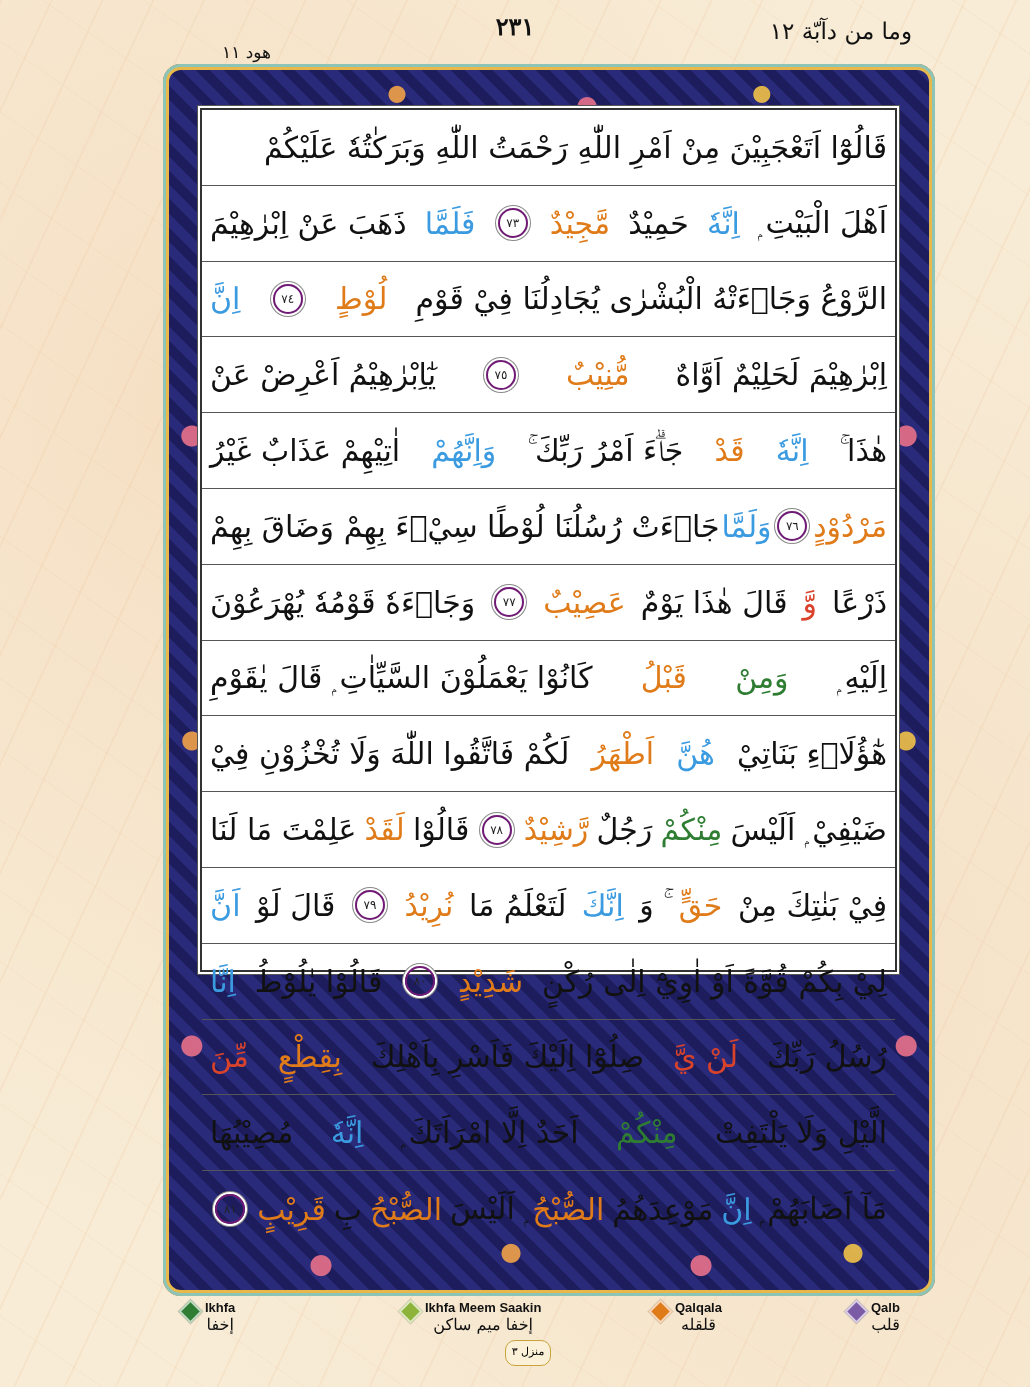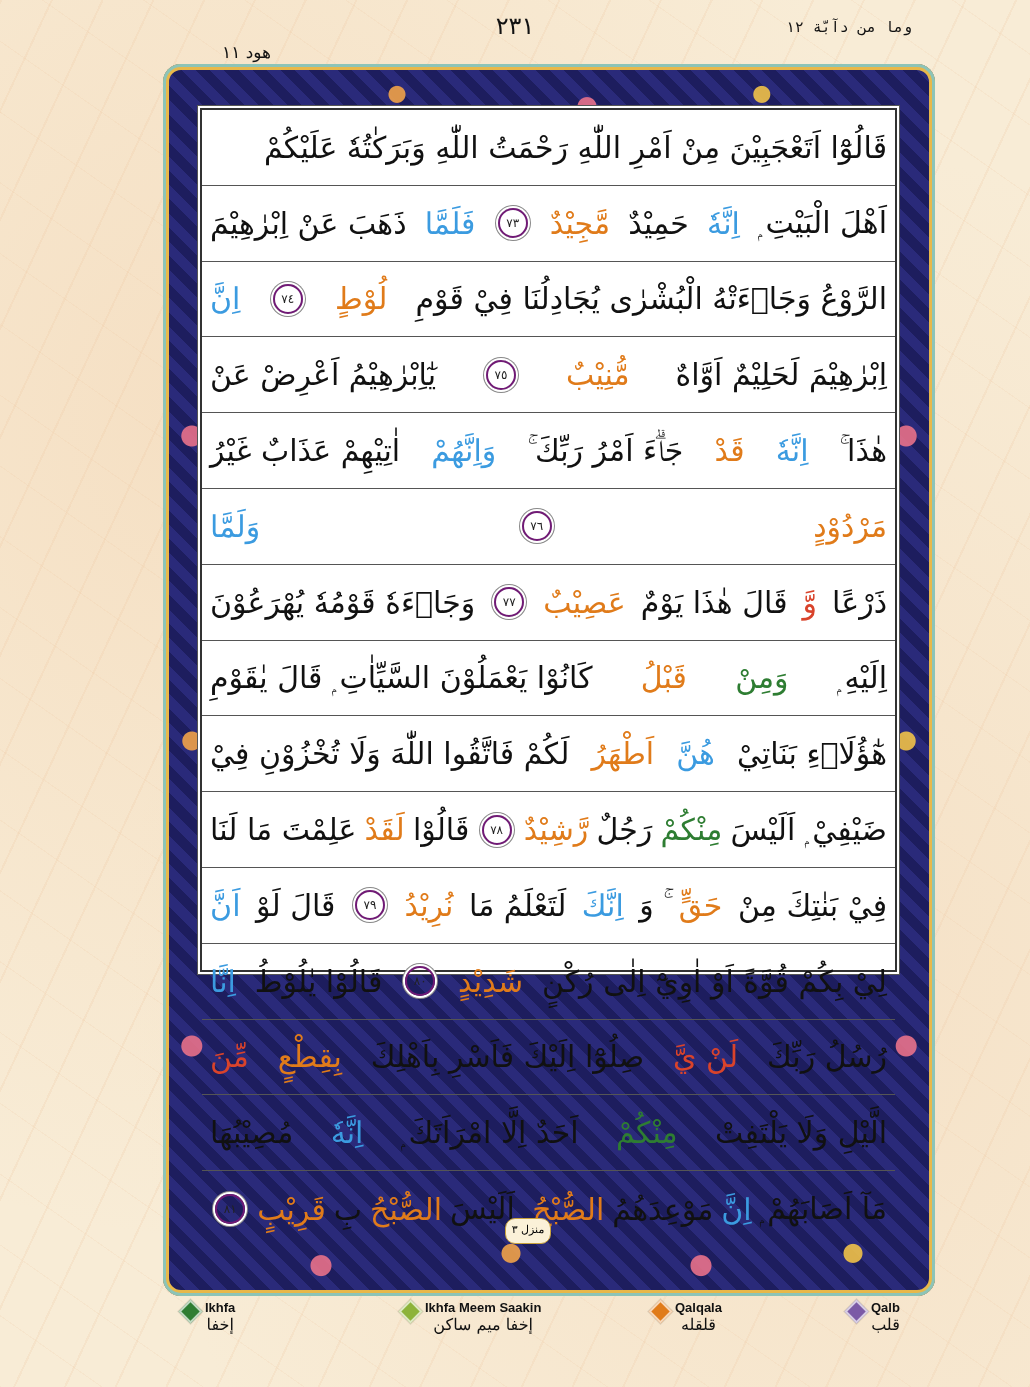--- a/index.html
+++ b/index.html
@@ -8,22 +8,22 @@
     background:#f8ecd6;
     background-image:
       radial-gradient(ellipse at 20% 30%, rgba(240,200,160,0.35), transparent 60%),
       radial-gradient(ellipse at 80% 70%, rgba(240,205,170,0.35), transparent 60%),
       repeating-linear-gradient(115deg, rgba(235,190,150,0.18) 0 2px, transparent 2px 46px),
       repeating-linear-gradient(35deg, rgba(235,190,150,0.14) 0 1px, transparent 1px 58px);
     font-family:"DejaVu Sans", sans-serif;
   }
   .hdr { position:absolute; top:18px; height:40px; font-family:"DejaVu Serif", serif; color:#111; }
   .hdr-left { left:222px; font-size:17px; direction:rtl;margin-top:24px; }
-  .hdr-center { left:0; right:0; text-align:center; font-size:24px; font-weight:normal; top:12px; }
-  .hdr-right { right:118px; font-size:15px; direction:rtl;font-family:Liberation Mono, monospace; }
+  .hdr-center { left:0; right:0; text-align:center; font-size:24px; font-weight:bold; top:12px; }
+  .hdr-right { right:118px; font-size:23px; direction:rtl; }
 
   .frame {
     position:absolute; left:163px; top:64px; width:772px; height:1232px;
     border-radius:18px;
     background:
       repeating-linear-gradient(45deg, #2a2a7a 0 10px, #1d1d5e 10px 20px);
     box-shadow: 0 0 0 3px #8cc4b8 inset, 0 0 0 6px #e8b84a inset;
   }
   .frame::before {
     content:""; position:absolute; inset:6px; border-radius:14px;
@@ -63,21 +63,21 @@
   .c-ghunna { color:#3b9be0;font-family:Liberation Serif, serif; }
   .c-red { color:#d9432b; }
   .ayah {
     display:inline-flex; align-items:center; justify-content:center;
     width:26px; height:26px; border-radius:50%;
     border:2px solid #701a75; font-size:12px; color:#222;
     box-shadow:0 0 0 2px #fff, 0 0 0 3px #888;
     direction:ltr; font-family:"DejaVu Sans", sans-serif; margin:0 4px;
   }
   .manzil {
-    position:absolute; left:505px; top:1218px; width:44px; height:24px;
+    position:absolute; left:505px; top:1340px; width:44px; height:24px;
     background:#fbf1d8; border:1.5px solid #c9a23c; border-radius:10px;
     font-size:11px; text-align:center; line-height:22px; font-family:"DejaVu Serif", serif;
     direction:rtl;
   }
   .legend { position:absolute; top:1300px; left:0; width:1030px; height:50px; }
   .leg-item { position:absolute; display:flex; align-items:flex-start; gap:6px; }
   .diamond { width:13px; height:13px; transform:rotate(45deg); margin-top:3px; border:2px solid rgba(255,255,255,0.7); box-shadow:0 0 0 1px rgba(0,0,0,0.1); }
   .leg-text { display:flex; flex-direction:column; align-items:center; }
   .leg-en { font-family:"Liberation Sans", sans-serif; font-weight:bold; font-size:13px; color:#111; }
   .leg-ar { font-family:"DejaVu Serif", serif; font-size:16px; color:#111; direction:rtl; }
@@ -121,20 +121,21 @@
       <span class="w c-ghunna">اِنَّهٗ</span>
       <span class="w c-qalqala">قَدْ</span>
       <span class="w">جَاۗءَ اَمْرُ رَبِّكَ ۚ</span>
       <span class="w c-ghunna">وَاِنَّهُمْ</span>
       <span class="w">اٰتِيْهِمْ عَذَابٌ غَيْرُ</span>
     </div>
     <div class="line">
       <span class="w c-qalqala">مَرْدُوْدٍ</span>
       <span class="ayah">٧٦</span>
       <span class="w c-ghunna">وَلَمَّا</span>
+      <span class="w">جَاۗءَتْ رُسُلُنَا لُوْطًا سِيْۗءَ بِهِمْ وَضَاقَ بِهِمْ</span>
     </div>
     <div class="line">
       <span class="w">ذَرْعًا</span>
       <span class="w c-red">وَّ</span>
       <span class="w">قَالَ هٰذَا يَوْمٌ</span>
       <span class="w c-qalqala">عَصِيْبٌ</span>
       <span class="ayah">٧٧</span>
       <span class="w">وَجَاۗءَهٗ قَوْمُهٗ يُهْرَعُوْنَ</span>
     </div>
     <div class="line">

